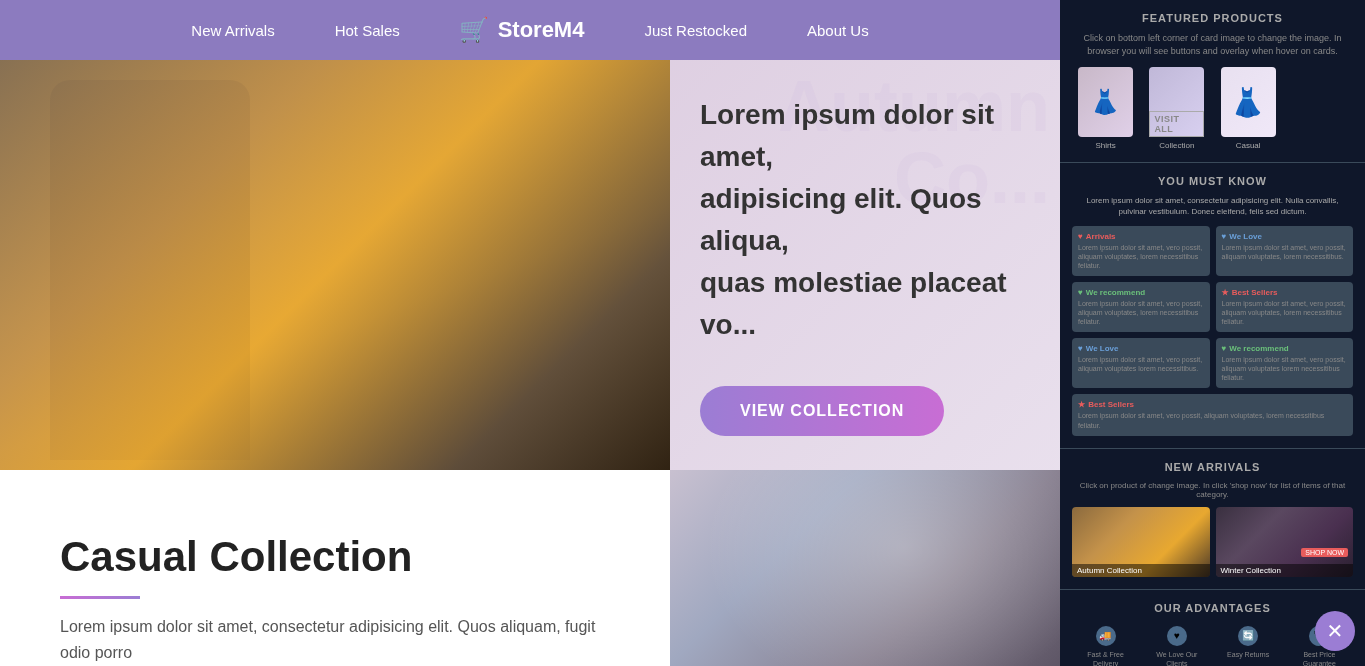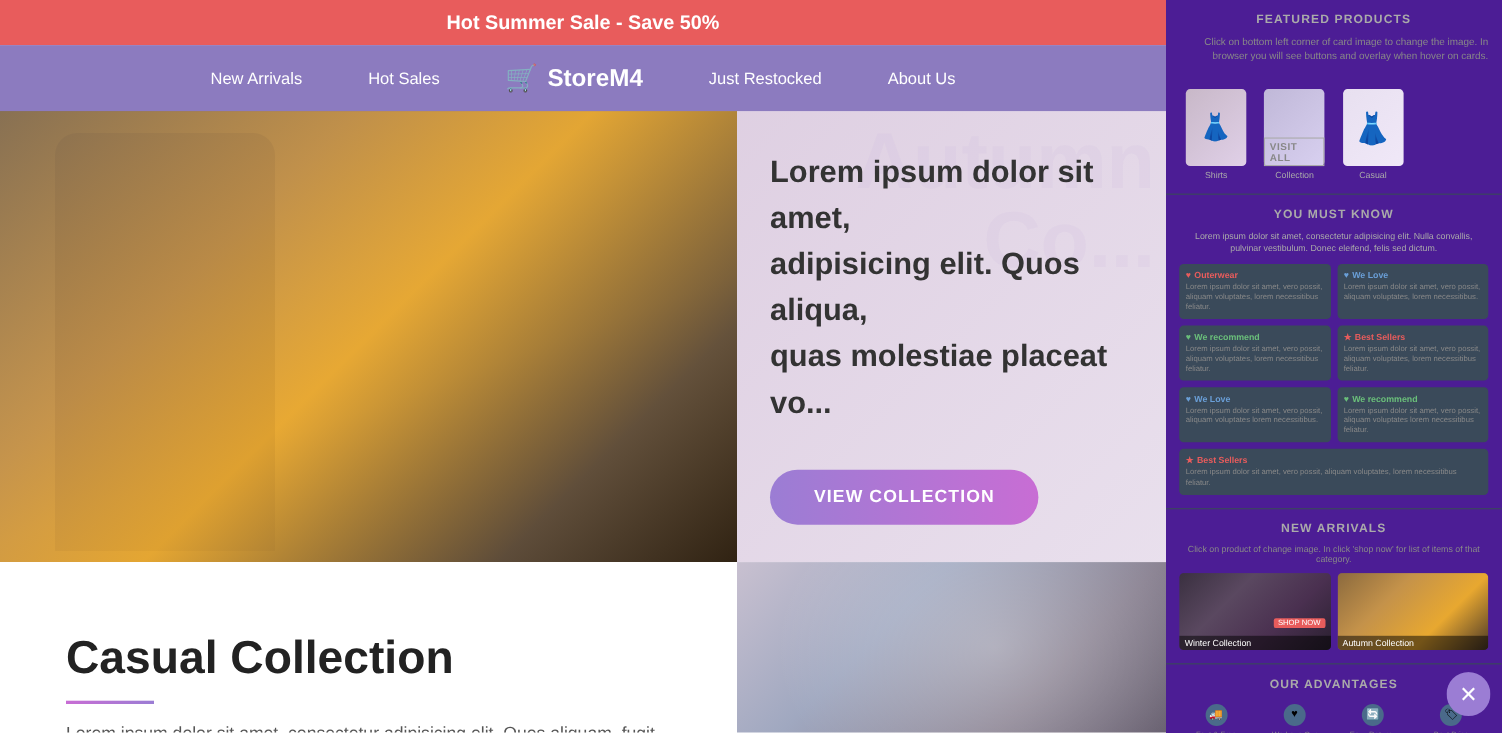--- a/index.html
+++ b/index.html
@@ -177,21 +177,21 @@
       content: '';
       position: absolute;
       top: 0; left: 0; right: 0; bottom: 0;
       background: radial-gradient(ellipse at 60% 30%, rgba(255,255,255,0.3) 0%, transparent 60%);
     }
 
     
     .right-panel {
       width: 305px;
       height: 666px;
-      background: #4c1d95;
+      background: #0f172a;
       overflow-y: auto;
       flex-shrink: 0;
     }
     .right-panel::-webkit-scrollbar { width: 6px; }
     .right-panel::-webkit-scrollbar-track { background: #1a2a3a; }
     .right-panel::-webkit-scrollbar-thumb { background: #4a6a8a; }
 
     .panel-section {
       border-bottom: 1px solid #3a4a5a;
       padding: 12px;
@@ -201,22 +201,22 @@
       font-size: 11px;
       text-transform: uppercase;
       letter-spacing: 1px;
       text-align: center;
       margin-bottom: 8px;
       font-weight: bold;
     }
     .panel-section-subtitle {
       color: #888;
       font-size: 9px;
-      text-align: right;
-      margin-bottom: 24px;
+      text-align: center;
+      margin-bottom: 10px;
       line-height: 1.4;
     }
 
     
     .featured-grid {
       display: grid;
       grid-template-columns: repeat(4, 1fr);
       gap: 4px;
     }
     .feat-item {
@@ -380,23 +380,20 @@
       padding-right: 10px;
       line-height: 1;
       pointer-events: none;
     }
   </style>
 </head>
 <body>
 
 <div class="main-content">
 
-  <div class="sale-banner">
-    <span>Hot Summer Sale - Save 50%</span>
-  </div>
 
   <nav class="navbar">
     <div class="navbar-links">
       <a class="nav-link">New Arrivals</a>
       <a class="nav-link">Hot Sales</a>
 
       <div class="navbar-brand">
         <span class="cart-icon">🛒</span>
         <span>StoreM4</span>
       </div>
@@ -457,21 +454,21 @@
     </div>
   </div>
 
   <div class="panel-section">
     <div class="panel-section-title">YOU MUST KNOW</div>
     <div class="must-know-text">Lorem ipsum dolor sit amet, consectetur adipisicing elit. Nulla convallis, pulvinar vestibulum. Donec eleifend, felis sed dictum.</div>
     <div class="must-know-grid">
       <div class="must-know-item">
         <div class="must-know-item-title pink">
           <span>♥</span>
-          <span>Outerwear</span>
+          <span>Arrivals</span>
         </div>
         <div class="must-know-item-text">Lorem ipsum dolor sit amet, vero possit, aliquam voluptates, lorem necessitibus feliatur.</div>
       </div>
       <div class="must-know-item">
         <div class="must-know-item-title blue">
           <span>♥</span>
           <span>We Love</span>
         </div>
         <div class="must-know-item-text">Lorem ipsum dolor sit amet, vero possit, aliquam voluptates, lorem necessitibus.</div>
       </div>
@@ -513,30 +510,30 @@
         </div>
         <div class="must-know-item-text">Lorem ipsum dolor sit amet, vero possit, aliquam voluptates, lorem necessitibus feliatur.</div>
       </div>
     </div>
   </div>
 
   <div class="panel-section">
     <div class="panel-section-title">NEW ARRIVALS</div>
     <div class="arrivals-subtitle">Click on product of change image. In click 'shop now' for list of items of that category.</div>
     <div class="arrivals-grid">
+      <div class="arrival-thumb">
+        <div class="arrival-bg1">
+          <div class="arrival-label">Autumn Collection</div>
+        </div>
+      </div>
       <div class="arrival-thumb" style="position:relative;">
         <div class="arrival-bg2">
           <div class="arrival-label">Winter Collection</div>
         </div>
         <div class="arrival-badge">SHOP NOW</div>
-      </div>
-      <div class="arrival-thumb">
-        <div class="arrival-bg1">
-          <div class="arrival-label">Autumn Collection</div>
-        </div>
       </div>
     </div>
   </div>
 
   <div class="panel-section">
     <div class="panel-section-title">OUR ADVANTAGES</div>
     <div class="advantages-grid">
       <div class="adv-item">
         <div class="adv-icon">🚚</div>
         <div class="adv-text">Fast &amp; Free Delivery</div>

